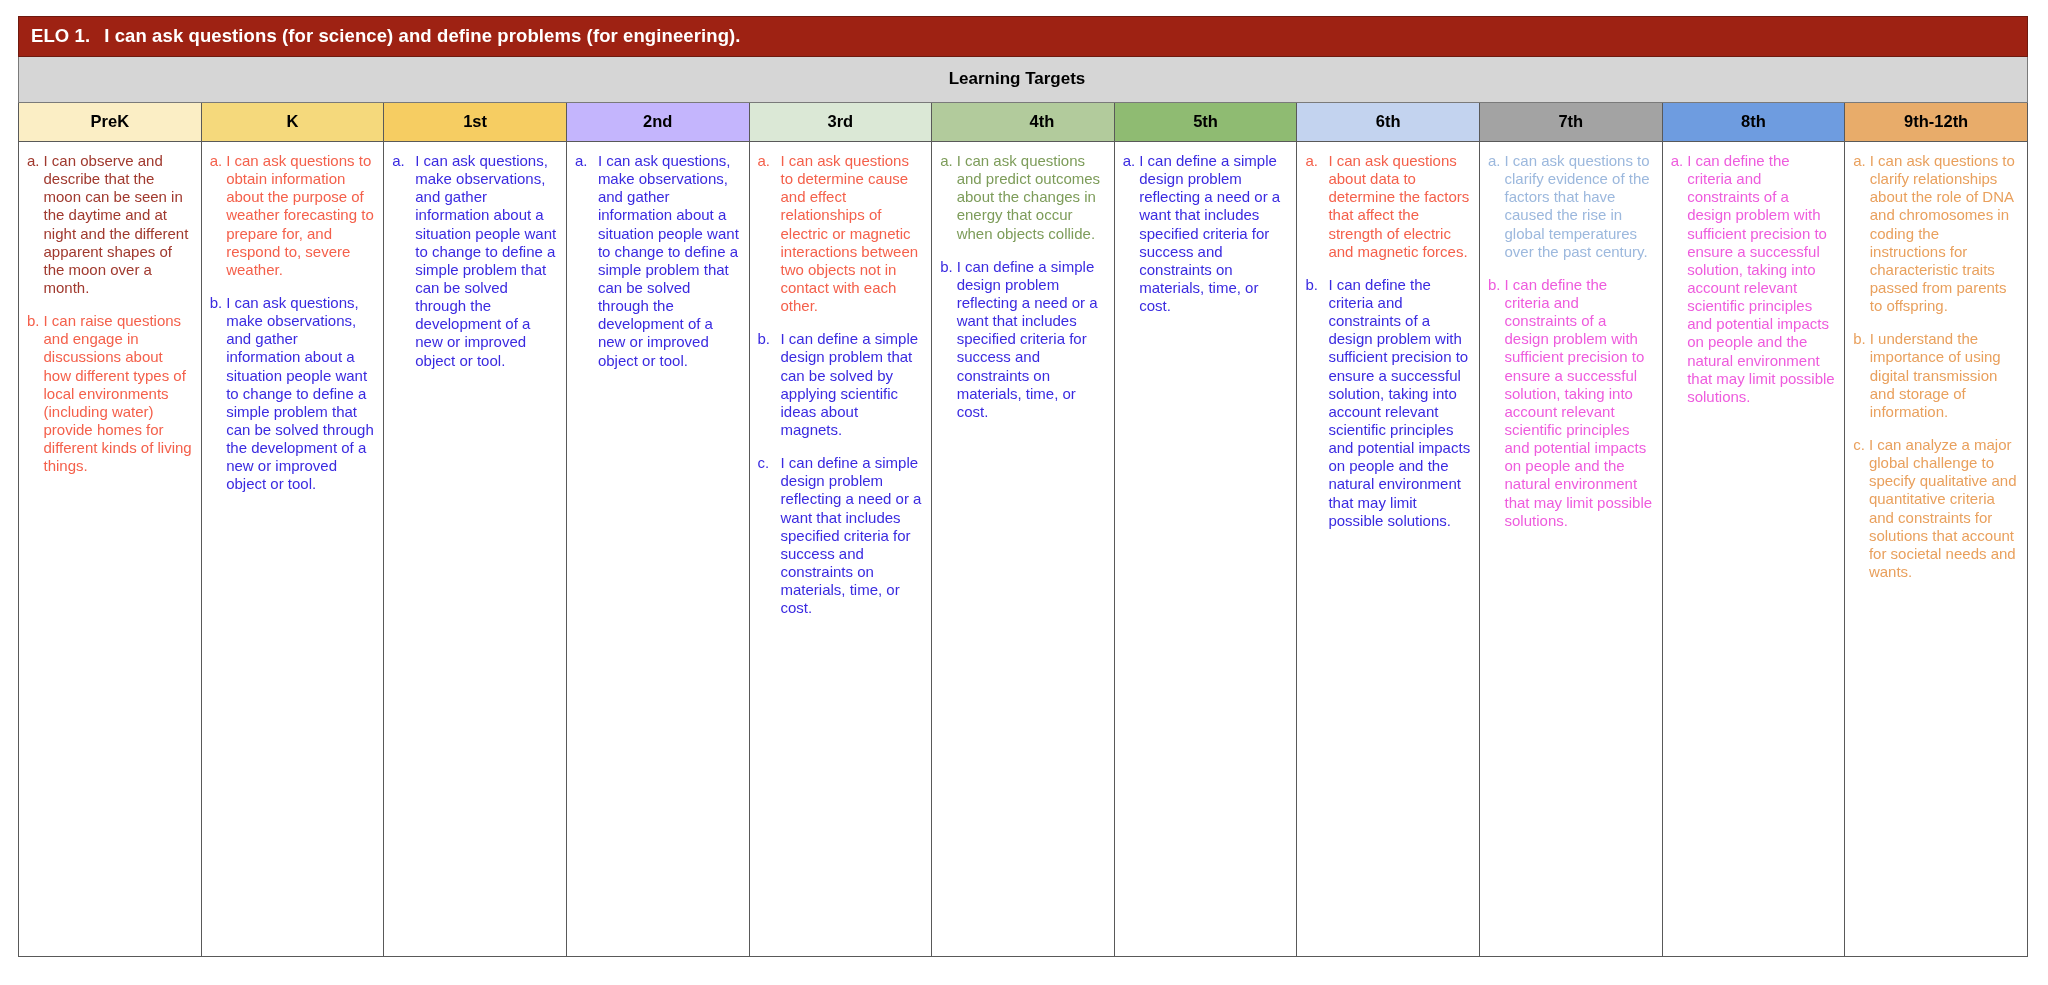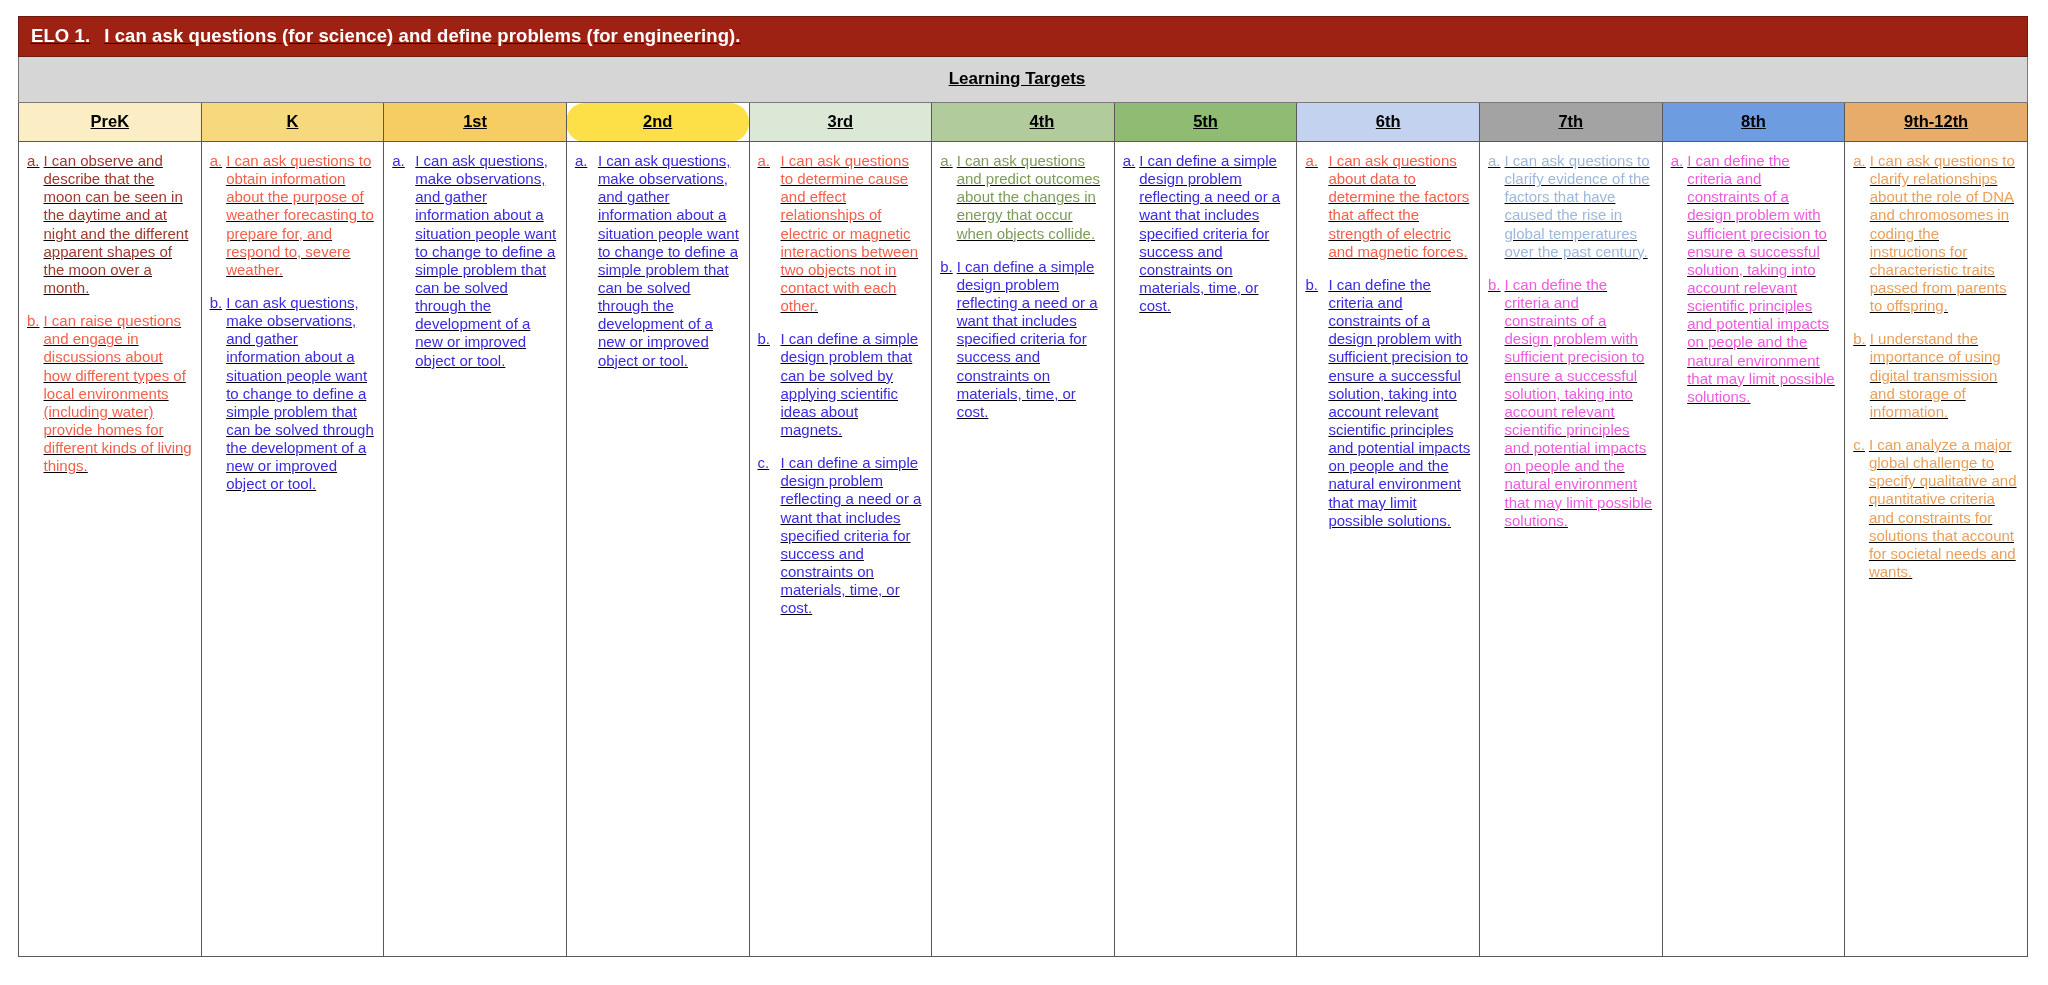--- a/index.html
+++ b/index.html
@@ -12,21 +12,20 @@
     height: 985px;
     font-family: "Liberation Sans", sans-serif;
     overflow: hidden;
   }
   .page {
     position: relative;
     width: 2048px;
     height: 960px;
     box-sizing: border-box;
     padding: 16px 18px 0 18px;
-    text-decoration: underline;
   }
   table.elo-table {
     border-collapse: collapse;
     table-layout: fixed;
     width: 2010px;
     border: 1px solid #555;
   }
   .elo-banner-cell {
     background: #9e2213;
     color: #ffffff;
@@ -101,21 +100,21 @@
           <span class="elo-num">ELO 1.</span><span>I can ask questions (for science) and define problems (for engineering).</span>
         </td>
       </tr>
       <tr>
         <td class="lt-cell" colspan="11">Learning Targets</td>
       </tr>
       <tr id="grade-header-row">
           <th class="grade-head col-0" style="background: rgb(251, 238, 197);">PreK</th>
           <th class="grade-head col-1" style="background: rgb(245, 217, 124);">K</th>
           <th class="grade-head col-2" style="background: rgb(246, 205, 98);">1st</th>
-          <th class="grade-head col-3" style="background: #fde047; border-radius: 19px;">2nd</th>
+          <th class="grade-head col-3" style="background: #c4b5fd;">2nd</th>
           <th class="grade-head col-4" style="background: rgb(219, 232, 214);">3rd</th>
           <th class="grade-head col-5" style="background: rgb(178, 203, 156); padding-left: 40px;">4th</th>
           <th class="grade-head col-6" style="background: rgb(143, 187, 114);">5th</th>
           <th class="grade-head col-7" style="background: rgb(195, 211, 239);">6th</th>
           <th class="grade-head col-8" style="background: #a3a3a3;">7th</th>
           <th class="grade-head col-9" style="background: rgb(110, 156, 224);">8th</th>
           <th class="grade-head col-10" style="background: rgb(232, 172, 106);">9th-12th</th>
         </tr>
       <tr id="grade-body-row">
           <td class="grade-body col-0">

